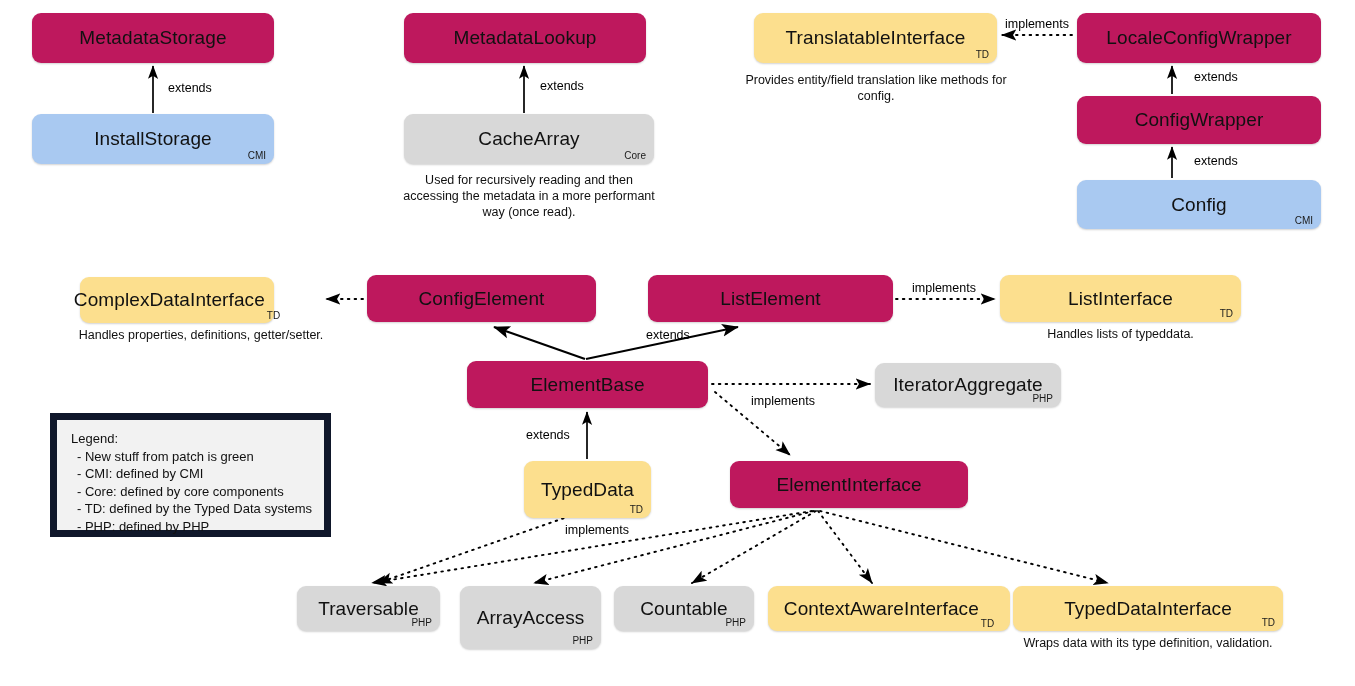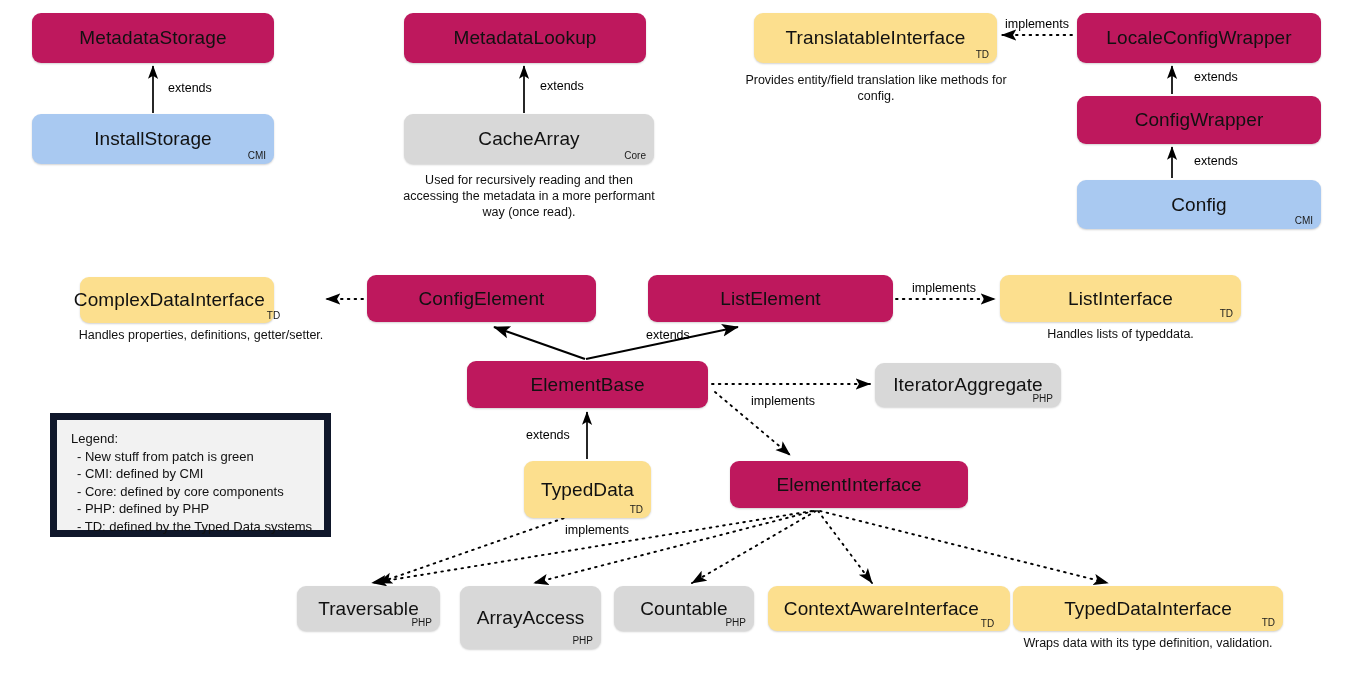--- a/index.html
+++ b/index.html
@@ -270,17 +270,17 @@
 
   <div class="edge-label" style="left:526px; top:428px;">extends</div>
 
   <div class="edge-label" style="left:565px; top:523px;">implements</div>
 
   <div class="legend" style="left:50px; top:413px; width:281px; height:124px;">
     <div class="line">Legend:</div>
     <div class="line indent">- New stuff from patch is green</div>
     <div class="line indent">- CMI: defined by CMI</div>
     <div class="line indent">- Core: defined by core components</div>
+    <div class="line indent">- TD: defined by the Typed Data systems</div>
     <div class="line indent">- PHP: defined by PHP</div>
-    <div class="line indent">- TD: defined by the Typed Data systems</div>
   </div>
 
 </div>
 
 </body></html>

